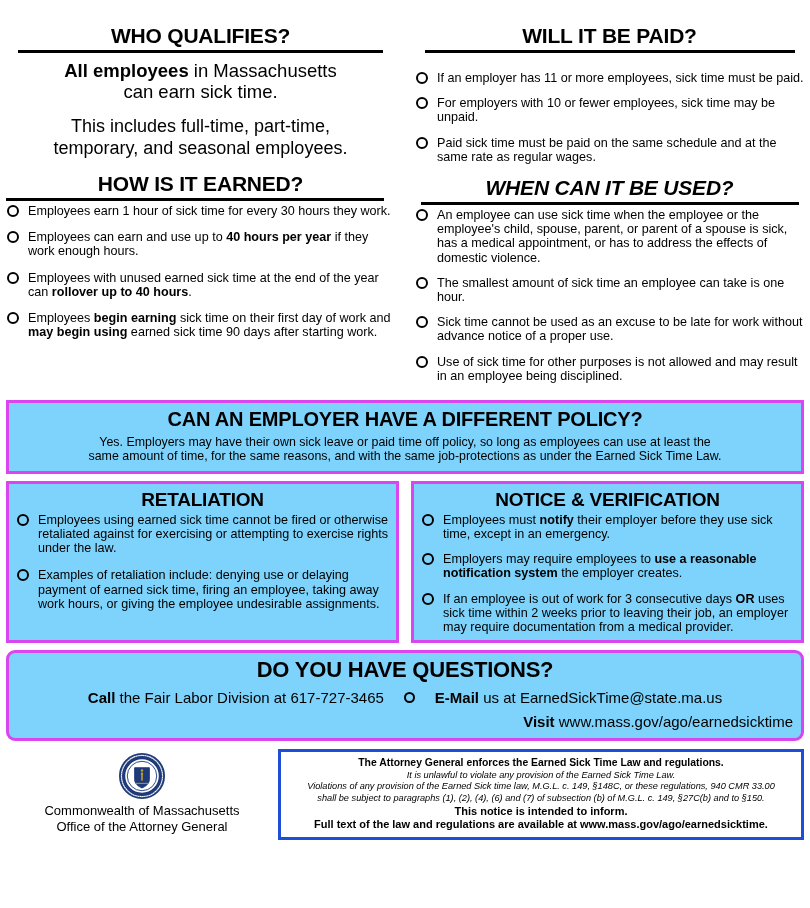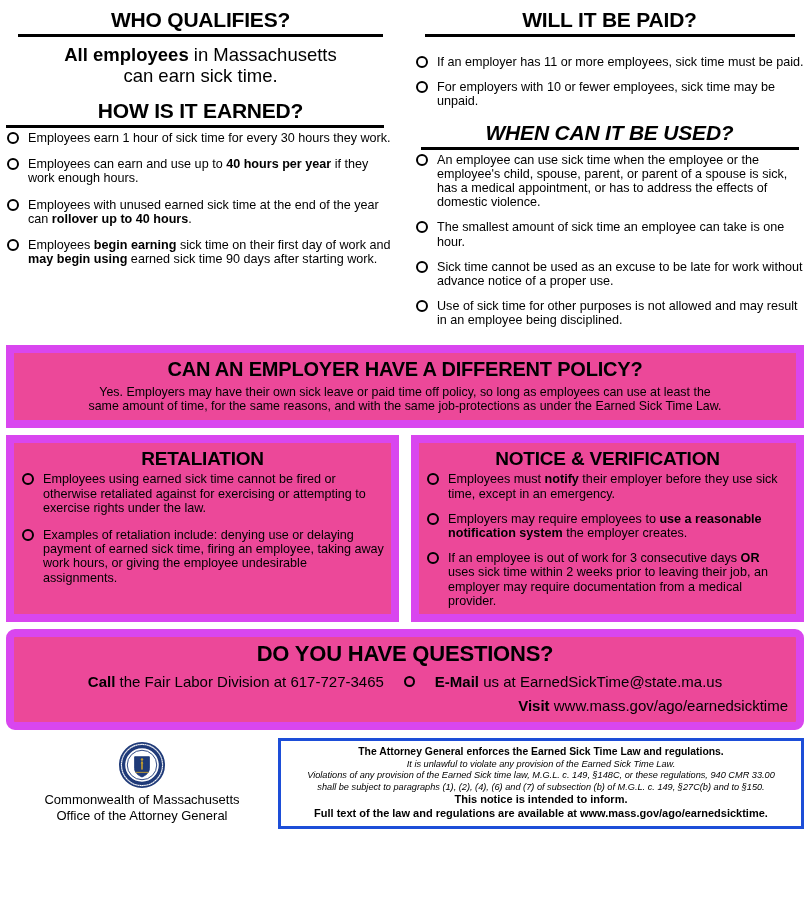--- a/index.html
+++ b/index.html
@@ -26,21 +26,21 @@
   
   .top-grid{
     display:flex;
     width:810px;
     box-sizing:border-box;
   }
   .col{width:405px;box-sizing:border-box;}
   .col-l{padding:0 10px 0 6px;}
   .col-r{padding:0 6px 0 10px;}
 
-  .h1{font-size:21px;line-height:24px;margin-top:8px;}
+  .h1{font-size:21px;line-height:24px;margin-top:24px;}
 
   
   .center-prose{
     text-align:center;
     font-size:18.5px;
     line-height:21px;
     margin-top:7px;
   }
   .center-prose2{
     text-align:center;
@@ -69,23 +69,23 @@
   }
   
   .ring.lg{width:12px;height:12px;border-width:2.6px;}
 
   
   ul.bl.sp li{margin-bottom:12px;}
   ul.bl.sp2 li{margin-bottom:11px;}
 
   
   .box{
-    border:8px solid #d946ef;
-    box-sizing:border-box;
-    background:#ec4899;
+    border:3px solid #d946ef;
+    box-sizing:border-box;
+    background:#7dd3fc;
   }
 
   .policy-box{
     margin:6px 6px 0 6px;
     padding:5px 8px 7px 8px;
   }
   .policy-title{font-size:20px;line-height:23px;}
   .policy-body{
     text-align:center;
     font-size:12.4px;
@@ -171,20 +171,24 @@
     <div class="col col-l">
 
       <div class="sec-title h1">WHO QUALIFIES?</div>
       <div class="rule" style="width:365px;"></div>
 
       <div class="center-prose">
         <b>All employees</b><span> in Massachusetts</span><br>
         <span>can earn sick time.</span>
       </div>
 
+      <div class="center-prose2">
+        <span>This includes full-time, part-time,</span><br>
+        <span>temporary, and seasonal employees.</span>
+      </div>
 
       <div class="sec-title h1" style="margin-top:13px;">HOW IS IT EARNED?</div>
       <div class="rule" style="width:378px;margin-left:0;"></div>
 
       <ul class="bl sp">
         <li>
           <span class="ring lg"></span>
           <span>Employees earn 1 hour of sick time for every 30 hours they work.</span>
         </li>
         <li>
@@ -208,20 +212,24 @@
       <div class="rule" style="width:370px;"></div>
 
       <ul class="bl sp2" style="margin-top:18px;">
         <li>
           <span class="ring lg"></span>
           <span>If an employer has 11 or more employees, sick time must be paid.</span>
         </li>
         <li>
           <span class="ring lg"></span>
           <span>For employers with 10 or fewer employees, sick time may be unpaid.</span>
+        </li>
+        <li>
+          <span class="ring lg"></span>
+          <span>Paid sick time must be paid on the same schedule and at the same rate as regular wages.</span>
         </li>
       </ul>
 
       <div class="sec-title h1" style="margin-top:12px;font-style:italic;">WHEN CAN IT BE USED?</div>
       <div class="rule" style="width:378px;"></div>
 
       <ul class="bl sp2">
         <li>
           <span class="ring lg"></span>
           <span>An employee can use sick time when the employee or the employee's child, spouse, parent, or parent of a spouse is sick, has a medical appointment, or has to address the effects of domestic violence.</span>

